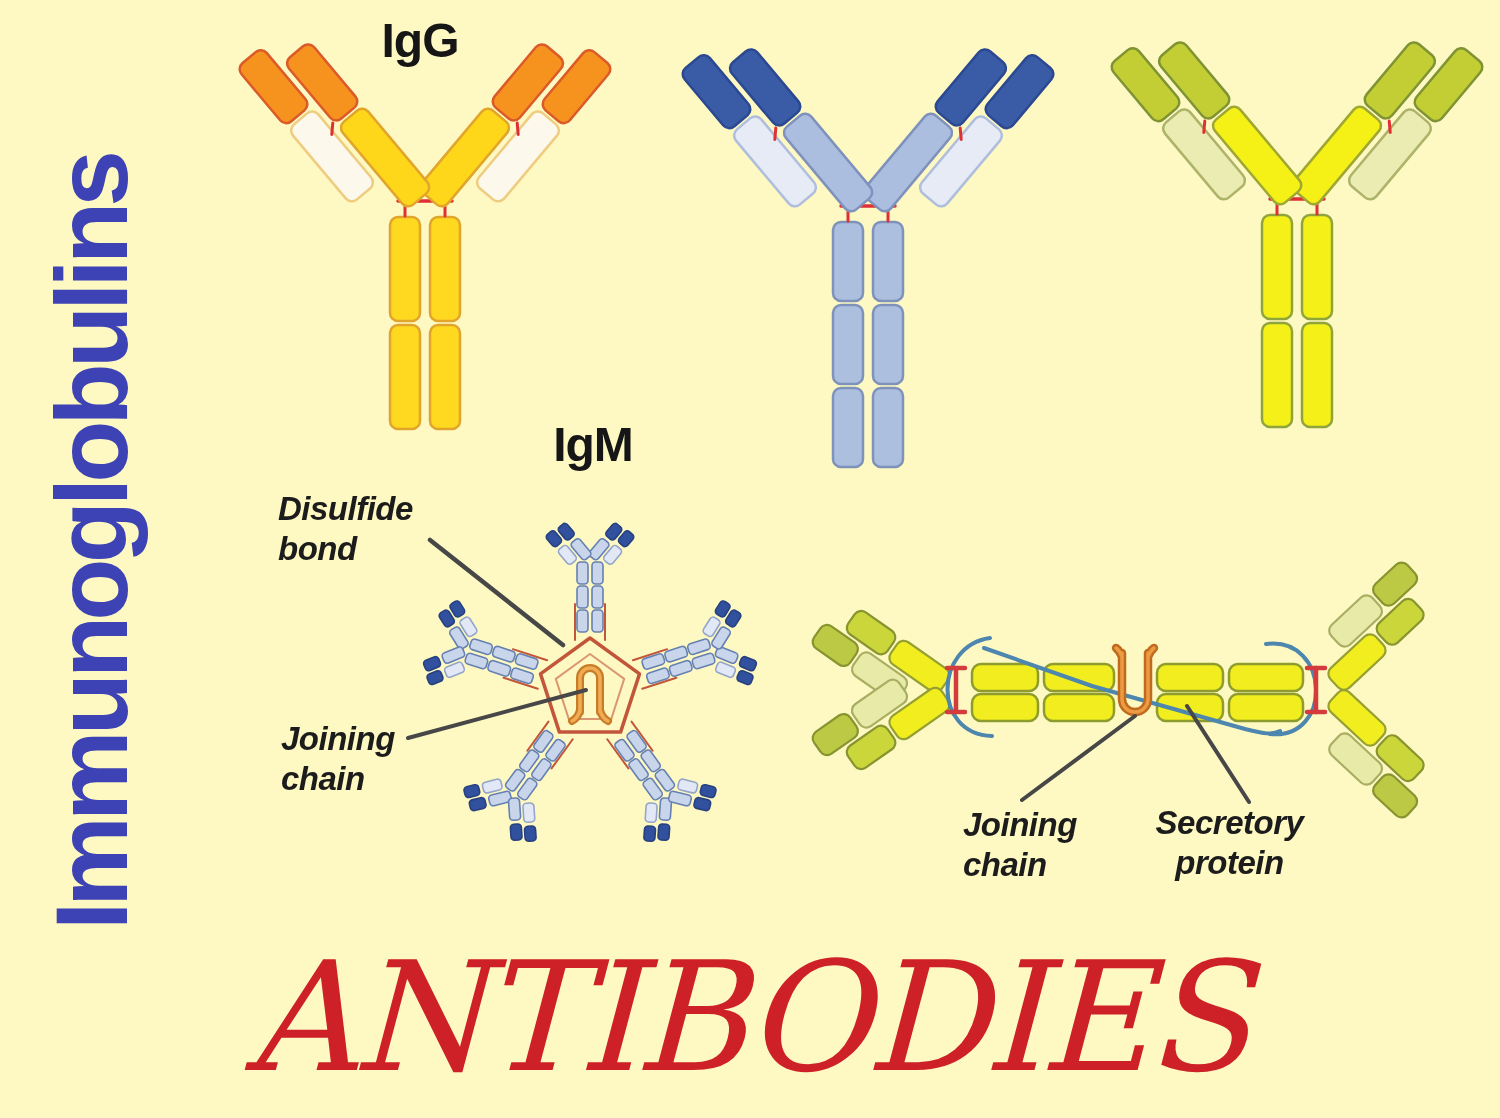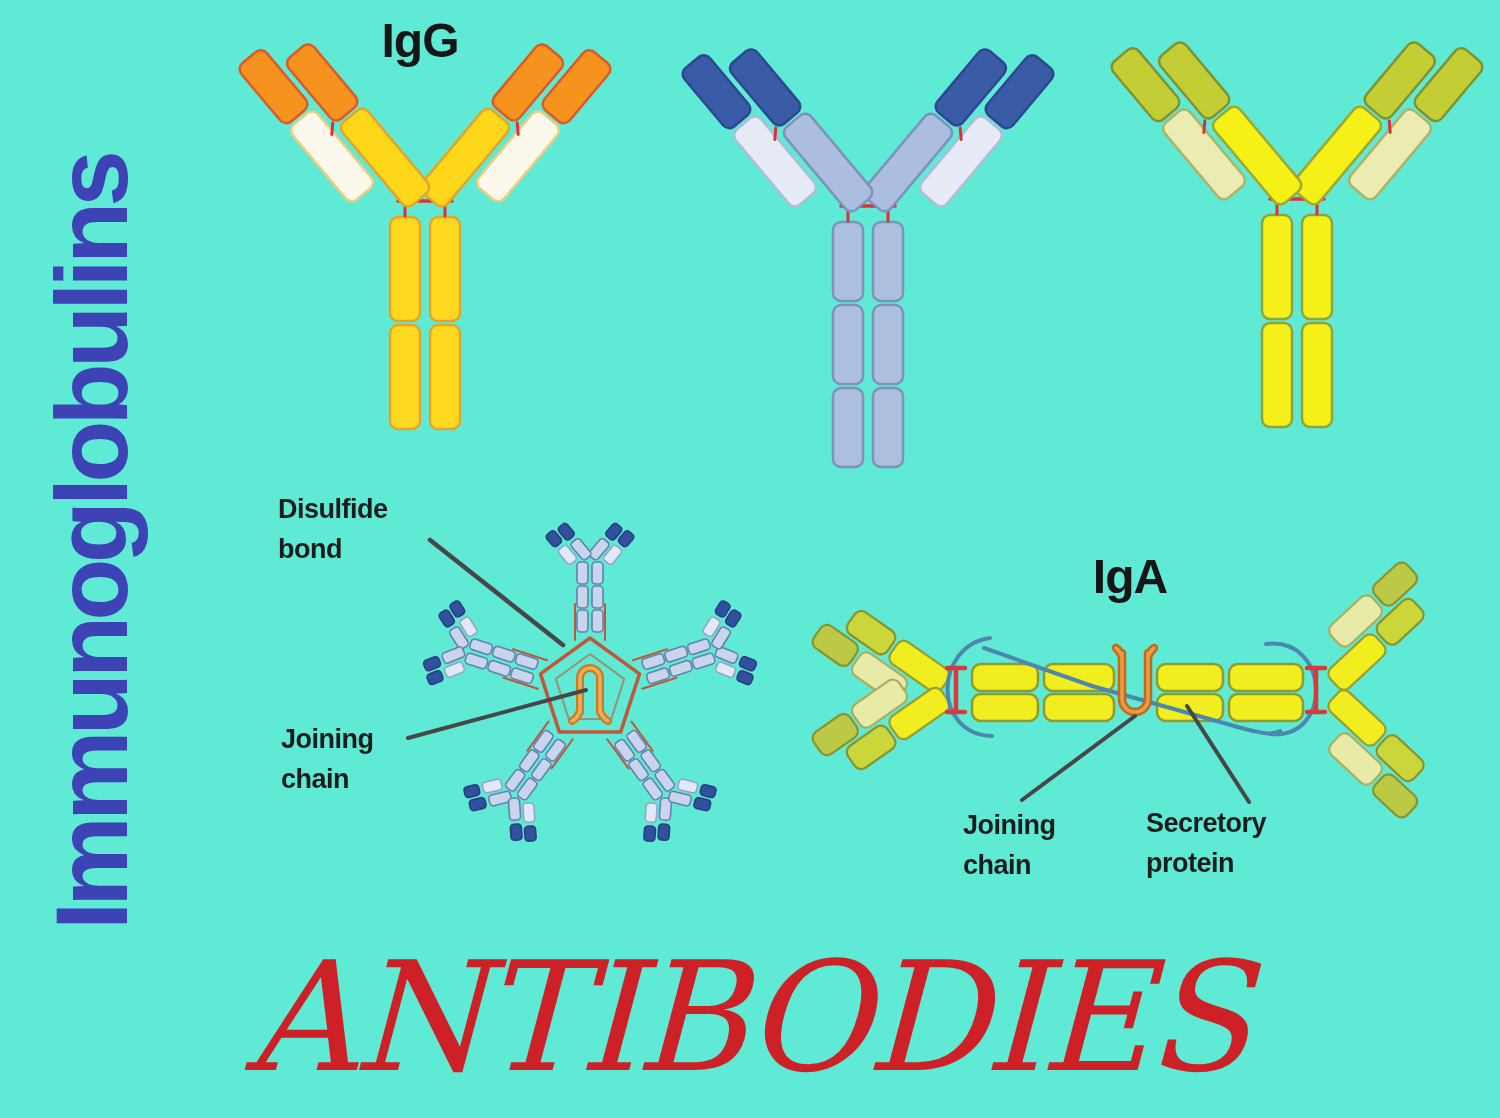--- a/index.html
+++ b/index.html
@@ -1,23 +1,23 @@
 <!DOCTYPE html>
 <html><head>
 <meta charset="utf-8">
 <style>
   html,body{margin:0;padding:0;background:#ffffff;}
-  .canvas{position:relative;width:1500px;height:1118px;background:#5eead4;overflow:hidden;
+  .canvas{position:relative;width:1500px;height:1118px;background:#fef9c3;overflow:hidden;
           font-family:"Liberation Sans",sans-serif;}
   svg.art{position:absolute;left:0;top:0;width:1500px;height:1118px;}
   .ab-label{position:absolute;width:150px;text-align:center;font-weight:700;font-size:48px;
             color:#161616;letter-spacing:-1px;line-height:1.05;}
-  .ann{position:absolute;font-weight:700;font-size:27px;line-height:40px;color:#1c1c1c;
-       letter-spacing:-0.5px;}
-  .ann-right{text-align:left;}
+  .ann{position:absolute;font-weight:700;font-size:33px;line-height:40px;color:#1c1c1c;
+       letter-spacing:-0.5px;font-style:italic;}
+  .ann-right{text-align:center;}
   .side-title{position:absolute;left:34px;top:930px;width:850px;height:130px;
               transform-origin:0 0;transform:rotate(-90deg);
               font-weight:700;font-size:102px;letter-spacing:-5px;white-space:nowrap;}
   .footer-title{position:absolute;left:225px;top:942px;width:1070px;text-align:center;
                 font-family:"DejaVu Serif",serif;font-style:italic;font-size:152px;
                 letter-spacing:-4px;line-height:1.0;transform:skewX(-4deg);white-space:nowrap;}
 </style>
 </head>
 <body>
 
@@ -268,21 +268,21 @@
       </g>
     <g id="g-ptr">
         <line x1="430" y1="540" x2="563" y2="645" stroke="#474747" stroke-width="4.5" stroke-linecap="round"></line>
         <line x1="408" y1="738" x2="586" y2="690" stroke="#474747" stroke-width="4" stroke-linecap="round"></line>
         <line x1="1022" y1="800" x2="1135" y2="716" stroke="#474747" stroke-width="4" stroke-linecap="round"></line>
         <line x1="1249" y1="802" x2="1187" y2="706" stroke="#474747" stroke-width="4" stroke-linecap="round"></line>
       </g>
   </svg>
 
   <div class="ab-label" style="left:345px;top:16px">IgG</div>
-  <div class="ab-label" style="left:1055px;top:552px">IgA</div>
+  <div class="ab-label" style="left:518px;top:420px">IgM</div>
 
   <div class="ann" style="left:278px;top:489px;width:170px">Disulfide bond</div>
   <div class="ann" style="left:281px;top:719px;width:140px">Joining chain</div>
   <div class="ann" style="left:963px;top:805px;width:135px">Joining chain</div>
   <div class="ann ann-right" style="left:1146px;top:803px;width:167px">Secretory protein</div>
 
   <div class="side-title" style="color: rgb(61, 67, 180);">Immunoglobulins</div>
   <div class="footer-title" style="color: rgb(206, 33, 39);">ANTIBODIES</div>
 </div>
 

